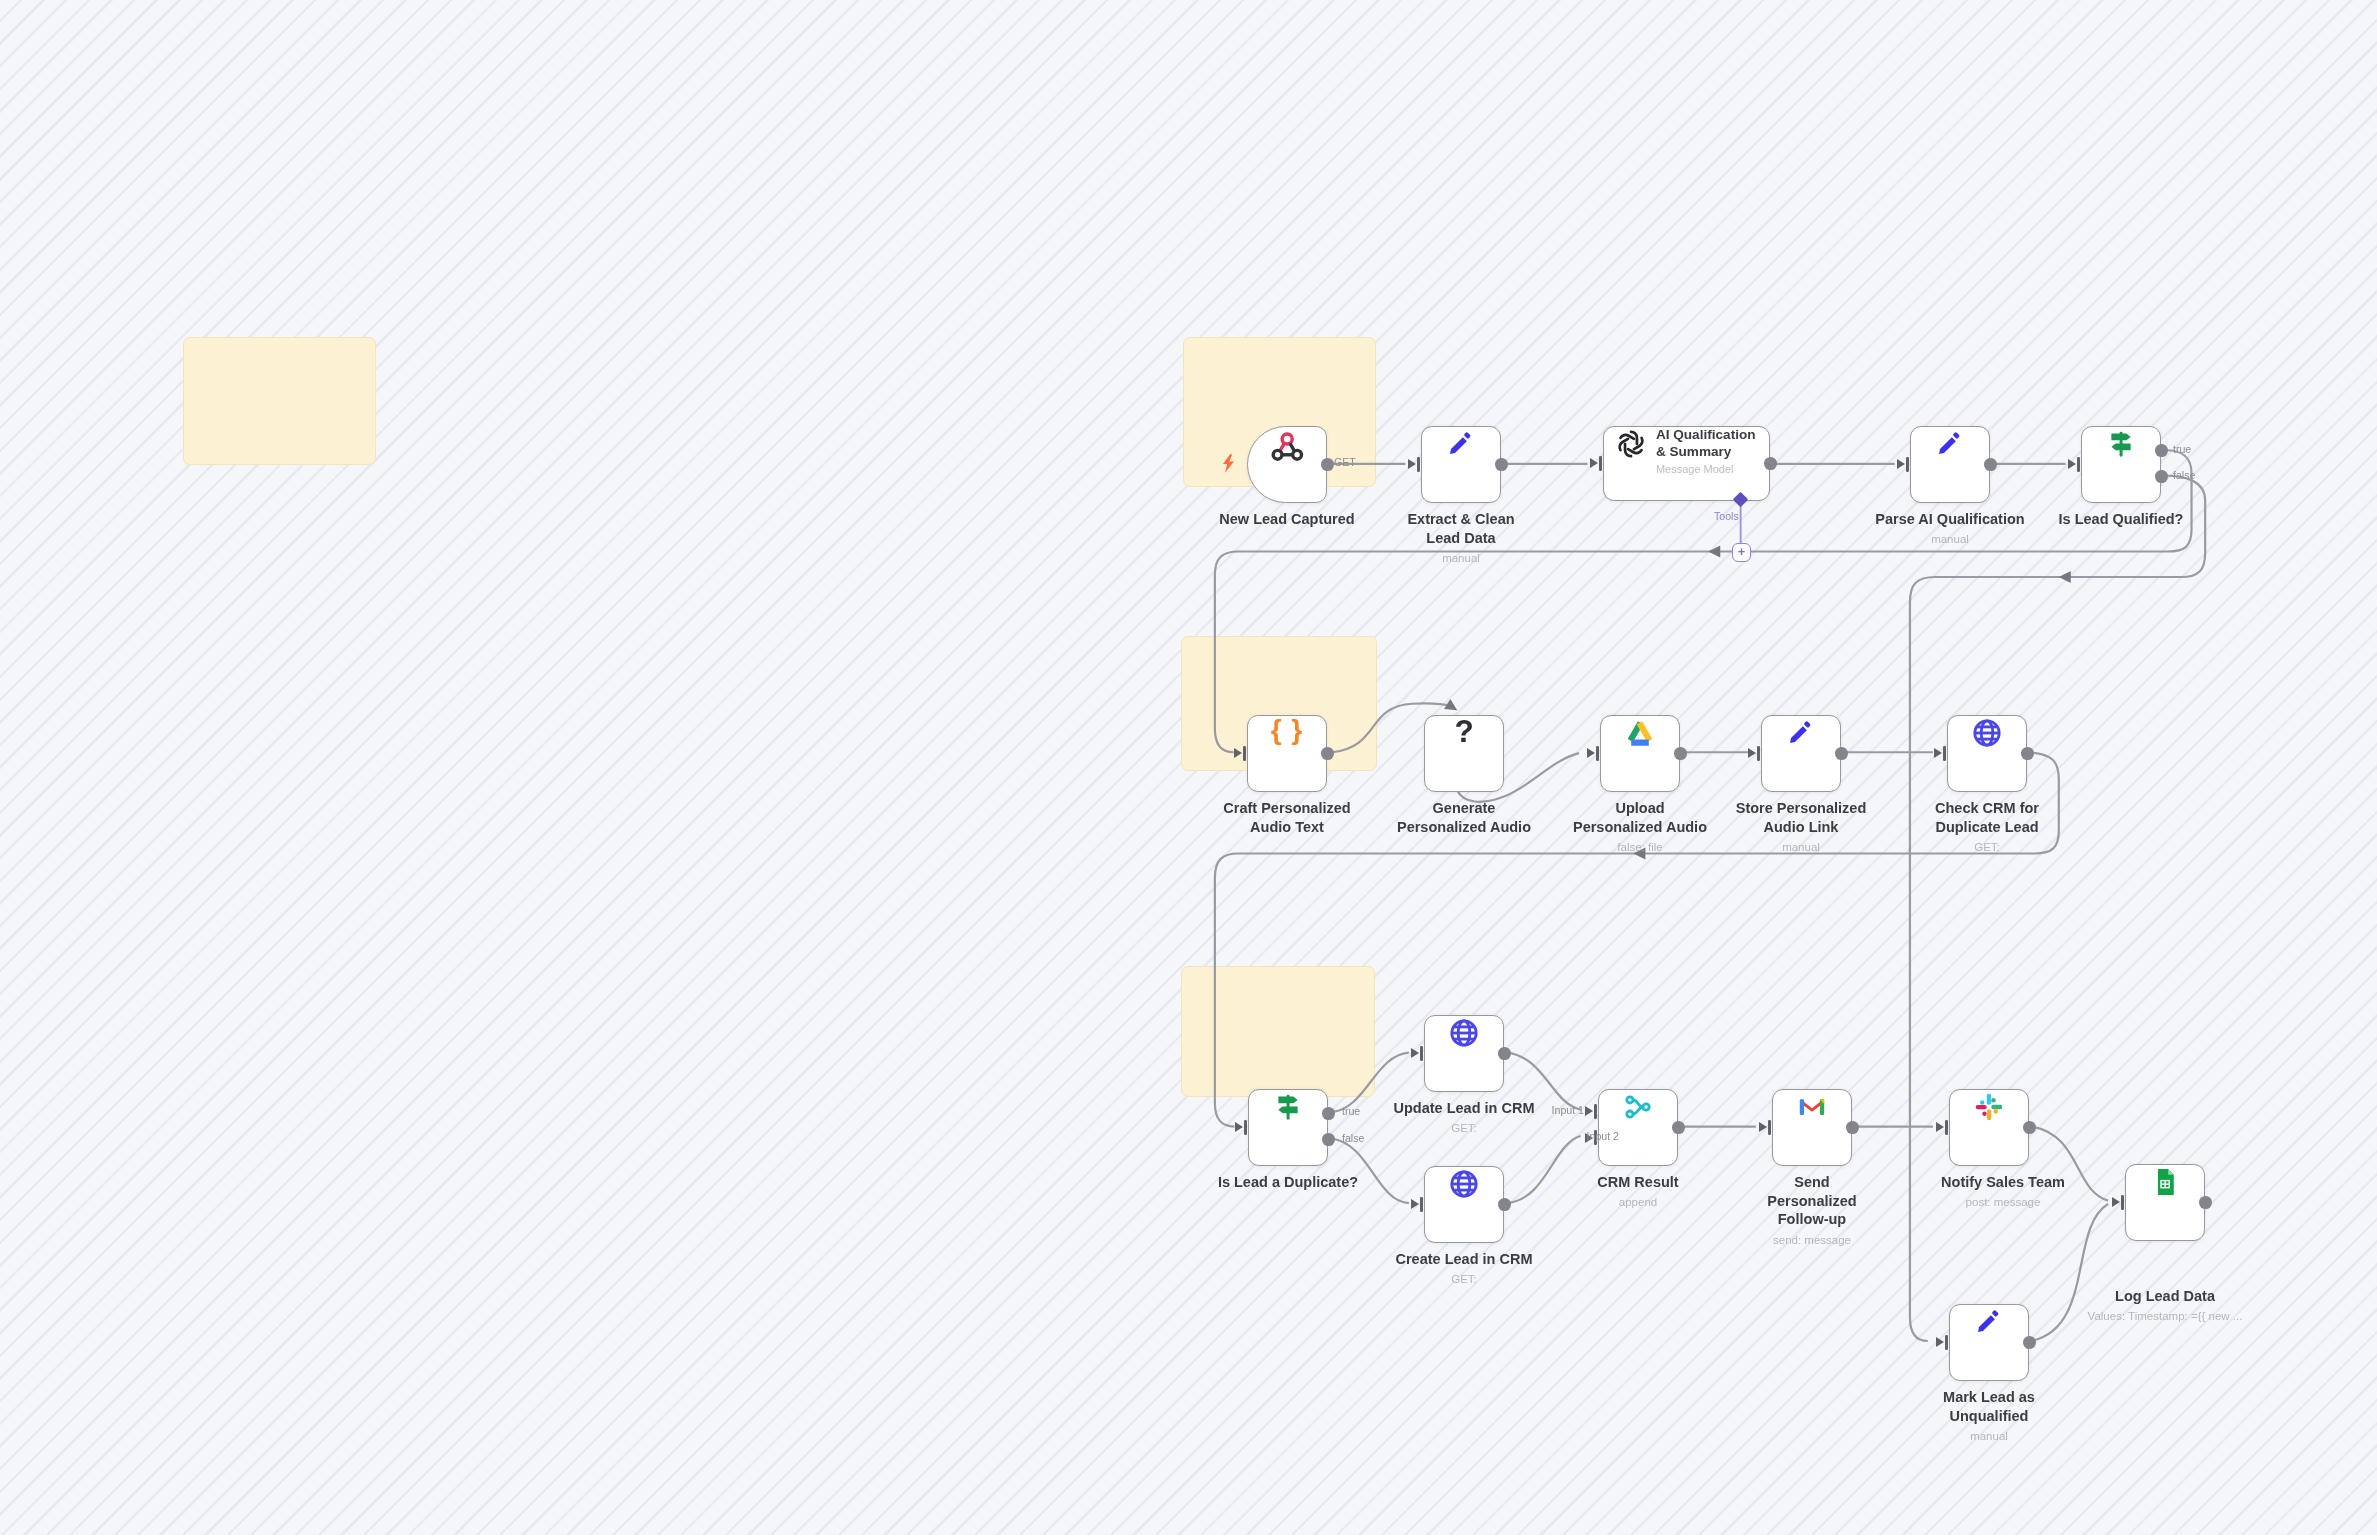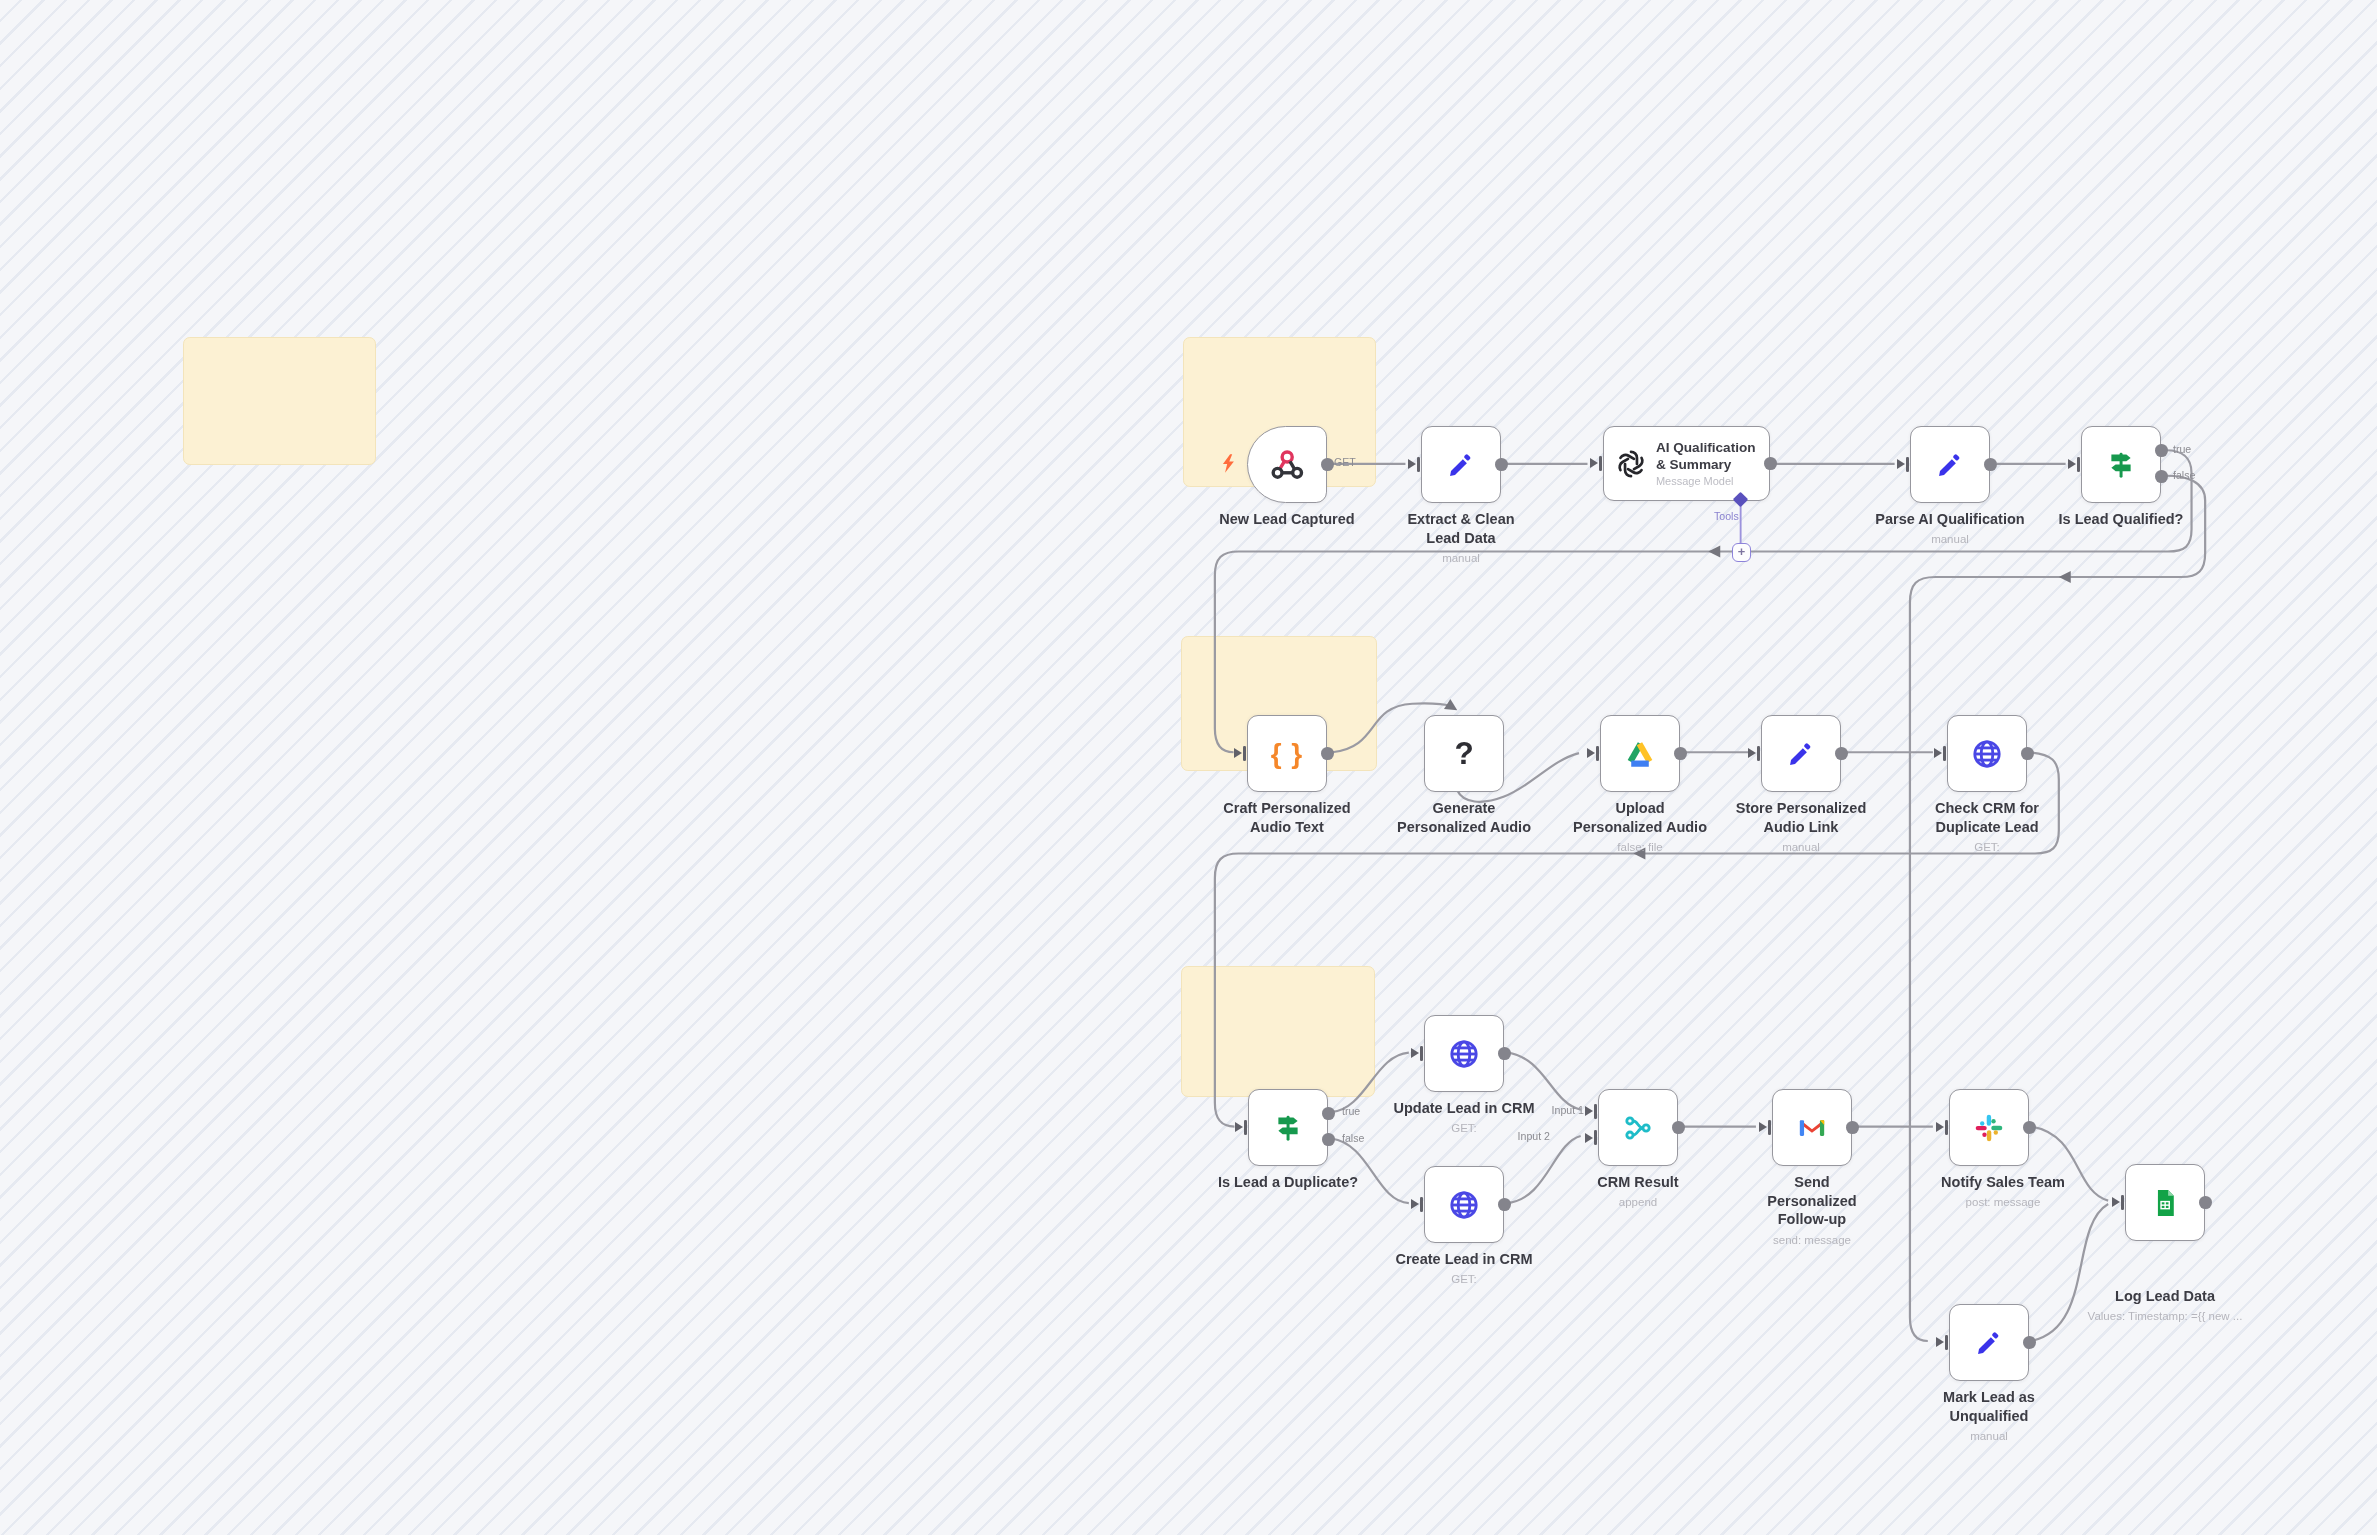--- a/index.html
+++ b/index.html
@@ -10,21 +10,21 @@
     background-image:repeating-linear-gradient(135deg, rgba(255,255,255,0) 0px, rgba(255,255,255,0) 13.6px, rgba(215,221,233,0.5) 13.6px, rgba(215,221,233,0.5) 16px);
   }
   .sticky{position:absolute;background:#fcf1d3;border:0.9px solid #f3e4bb;border-radius:6.8px;z-index:1;}
   .wires{position:absolute;left:0;top:0;z-index:2;}
   .wires path{fill:none;stroke:#9a9aa2;stroke-width:2.6px;}
   .wires path.tools-line{stroke:#9c93dd;stroke-width:2.2px;}
   .wires polygon{fill:#76767e;}
   .node{
     position:absolute;width:78px;height:75px;background:#ffffff;
     border:1.7px solid #97979e;border-radius:11px;z-index:3;
-    display:flex;align-items:center;justify-content:center;
+    display:flex;align-items:flex-start;justify-content:center;
     box-shadow:0 0.9px 3.4px rgba(40,40,60,0.07);
   }
   .node.trigger{border-radius:39px 11px 11px 39px;}
   .node.wide{width:167px;justify-content:flex-start;padding-left:10.2px;box-sizing:border-box;}
   .nicon{display:flex;align-items:center;justify-content:center;}
   .glyph{font-weight:700;line-height:1;}
   .glyph.braces{font-size:28px;color:#f5872a;letter-spacing:0.9px;}
   .glyph.question{font-size:31.5px;color:#2e2e34;}
   .ai-text{margin-left:7.7px;}
   .ai-title{font-size:13.6px;font-weight:700;color:#3c3c44;line-height:1.25;}
@@ -296,21 +296,21 @@
         <circle cx="6.3" cy="7" r="2.2"></circle>
           <circle cx="6.3" cy="17" r="2.2"></circle>
           <circle cx="17.7" cy="12" r="2.2"></circle>
         <path d="M8.5 7 C12 7 12 12 15.5 12 M8.5 17 C12 17 12 12 15.5 12"></path>
       </svg>
     </span>
     <span class="pout"></span>
     <div class="nlabel" style="width:128px;"><span>CRM Result</span><div class="nsub">append</div></div>
   </div>
   <div class="wl right-align" style="left:1511px;top:1104px;width:73px;">Input 1</div>
-  <div class="wl right-align" style="left:1477px;top:1130px;width:73px;">Input 2</div>
+  <div class="wl right-align" style="left:1546px;top:1130px;width:73px;">Input 2</div>
 
   <div class="node" style="left:1772px;top:1089px;">
     <span class="pin"></span>
     <span class="nicon">
       <svg width="34" height="34" viewBox="0 0 24 24">
         <path fill="#ea4335" d="M4 6.6 L12 12.8 L20 6.6 L20 9.4 L12 15.4 L4 9.4 Z"></path>
         <rect x="3.4" y="6.6" width="3" height="11" rx="0.8" fill="#4285f4"></rect>
         <rect x="17.6" y="6.6" width="3" height="11" rx="0.8" fill="#34a853"></rect>
         <path fill="#fbbc04" d="M17.6 6.6 L20.6 6.6 L20.6 9.8 Z"></path>
       </svg>

